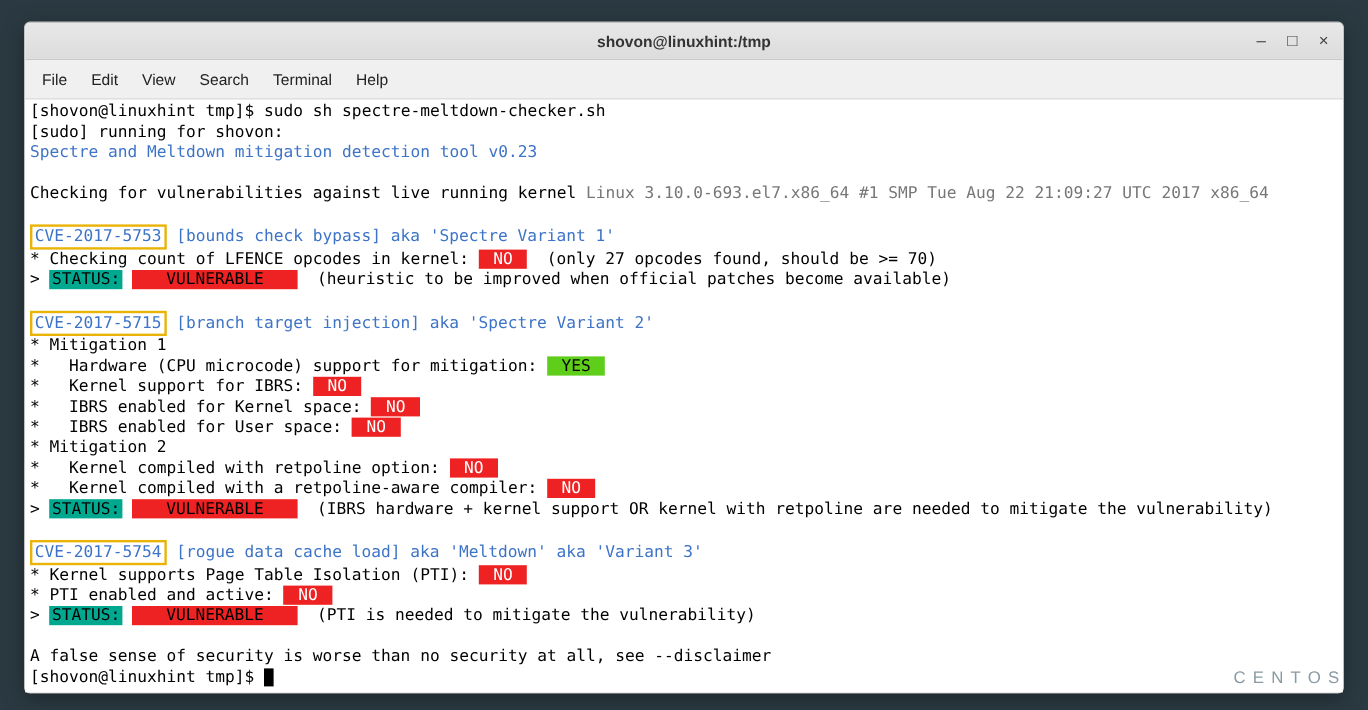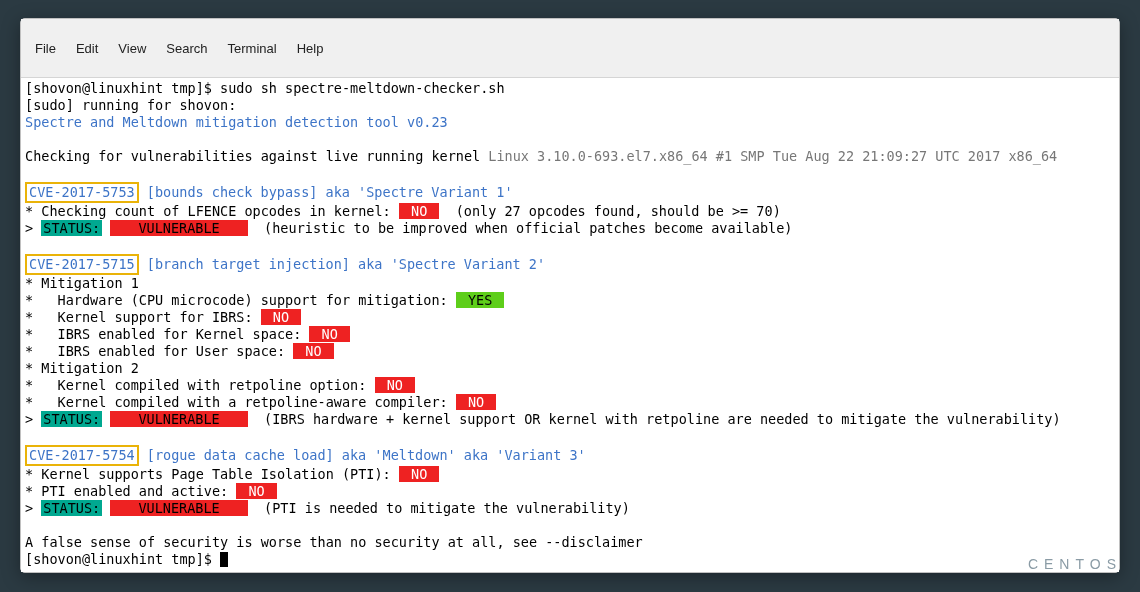--- a/index.html
+++ b/index.html
@@ -52,21 +52,21 @@
     font-size: 14px;
     color: #444;
     cursor: pointer;
   }
   .menubar {
     height: 24px;
     background: #f0f0f0;
     border-bottom: 1px solid #d5d5d5;
     display: flex;
     align-items: center;
-    padding: 17px 4px;
+    padding: 4px 4px;
     font-size: 13px;
     color: #222;
   }
   .menubar span {
     padding: 2px 10px;
     cursor: pointer;
   }
   .term {
     background: #ffffff;
     padding: 2px 4px 4px 4px;
@@ -102,20 +102,28 @@
     letter-spacing: 6px;
     font-size: 14px;
     font-family: sans-serif;
   }
 </style>
 </head>
 <body>
 
 <div class="window">
 
+  <div class="titlebar">
+    <span class="title">shovon@linuxhint:/tmp</span>
+    <div class="win-controls">
+      <div>–</div>
+      <div>□</div>
+      <div>×</div>
+    </div>
+  </div>
 
   <div class="menubar">
     <span>File</span>
     <span>Edit</span>
     <span>View</span>
     <span>Search</span>
     <span>Terminal</span>
     <span>Help</span>
   </div>
 

